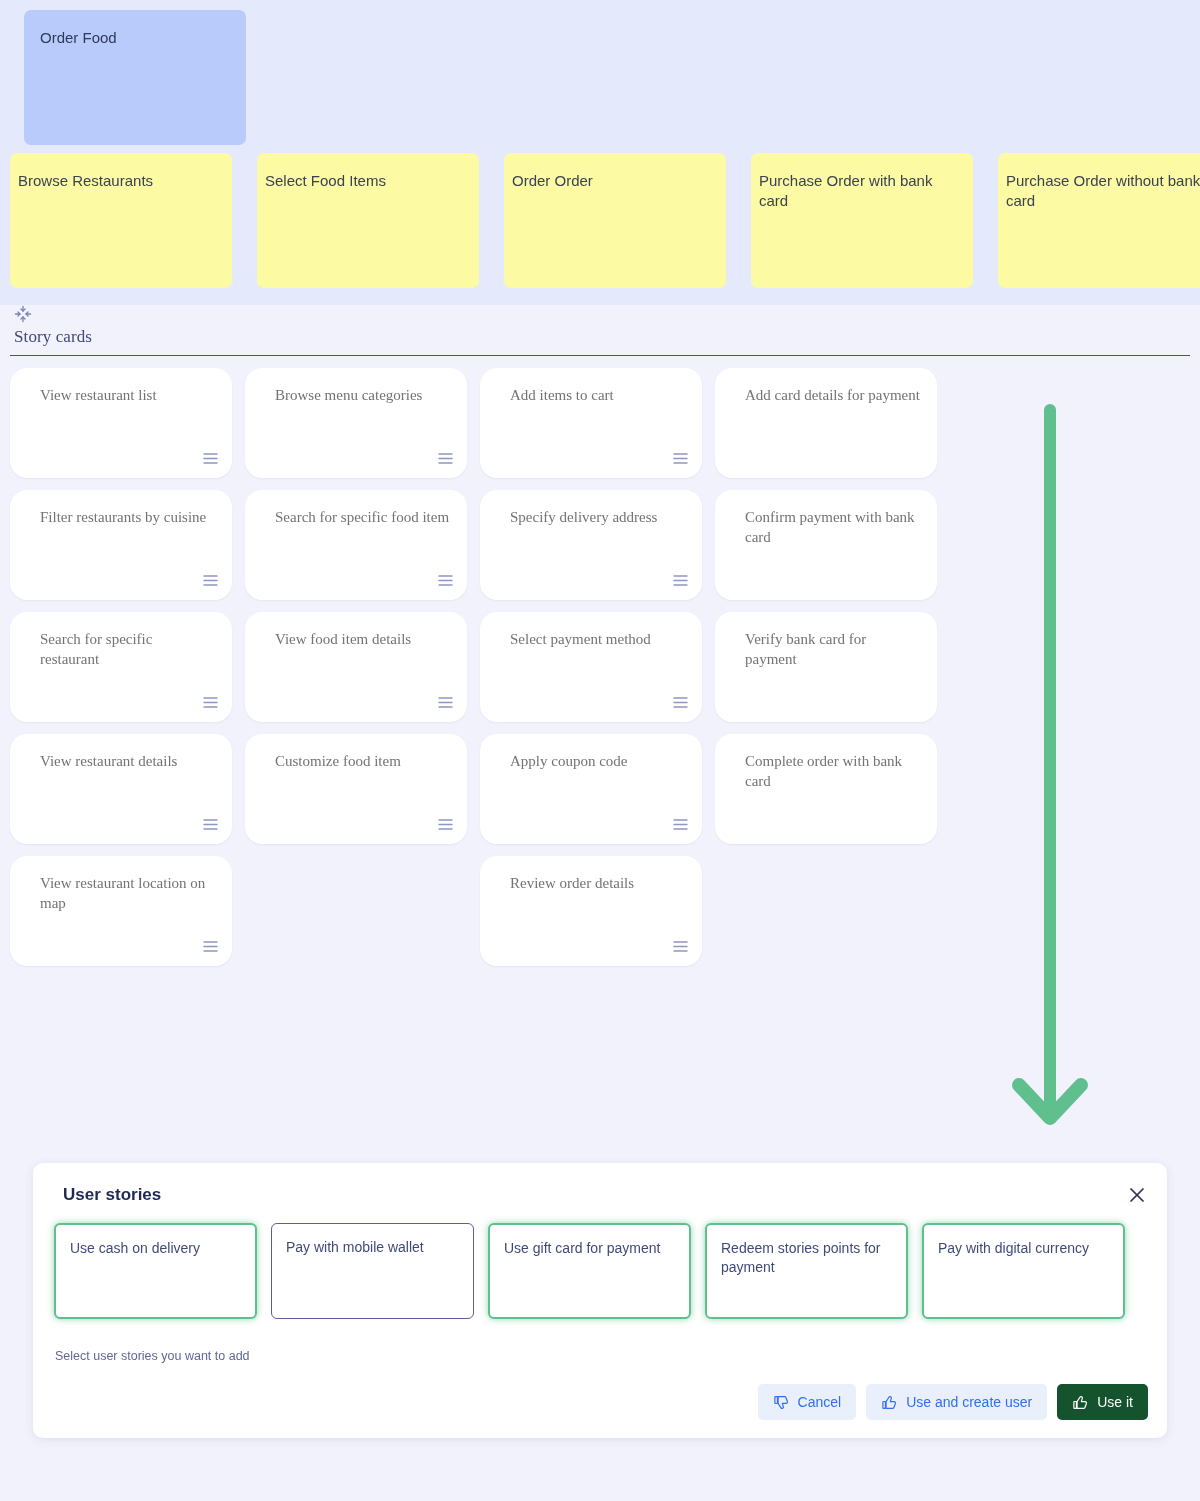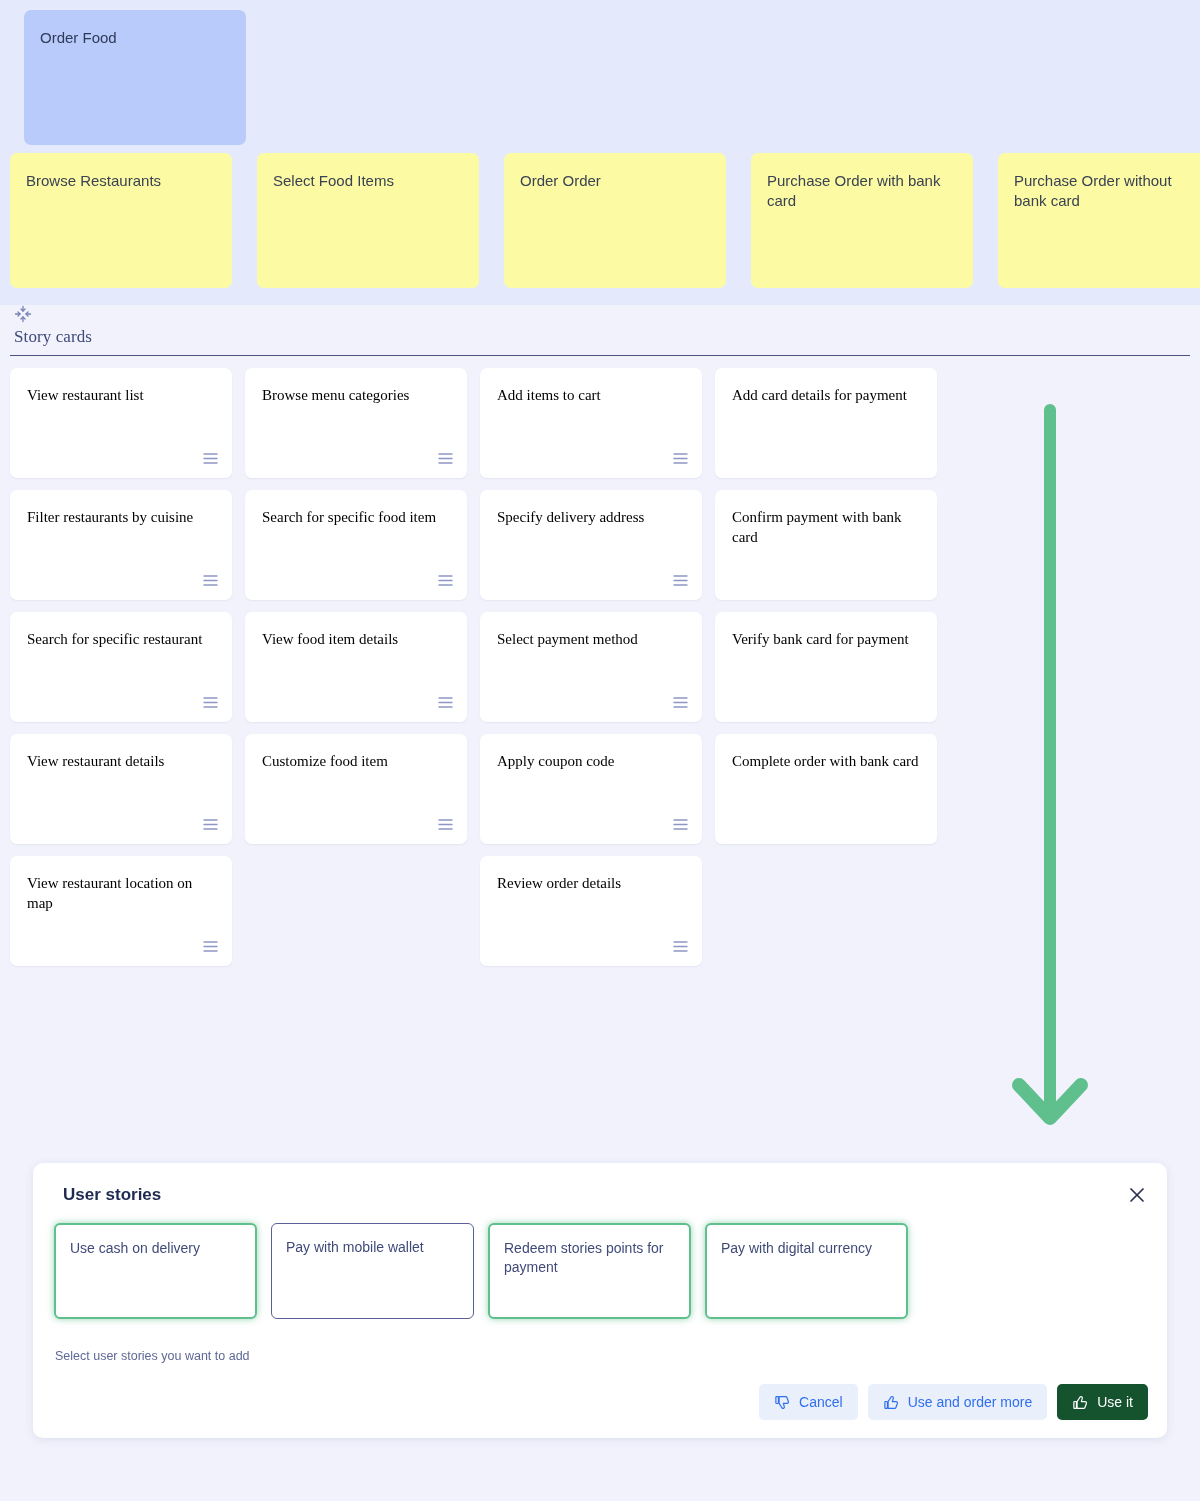--- a/index.html
+++ b/index.html
@@ -52,21 +52,21 @@
     left: 10px; top: 153px;
     display: flex;
     gap: 25px;
   }
 
   .feature-card {
     width: 222px;
     height: 135px;
     background: #fcfba4;
     border-radius: 7px;
-    padding: 18px 16px;
+    padding: 18px 8px;
     color: #3a4253;
     font-size: 15px;
     line-height: 1.35;
   }
 
   
   .stories-section {
     position: absolute;
     left: 0; top: 305px;
     width: 1200px;
@@ -100,23 +100,23 @@
     margin: 12px 10px 0 10px;
     display: grid;
     grid-template-columns: repeat(5, 222px);
     gap: 12px 13px;
   }
 
   .story-card {
     position: relative;
     height: 110px;
     background: #ffffff;
-    border-radius: 7px;
-    padding: 17px 17px 0 17px;
-    color: #000000;
+    border-radius: 17px;
+    padding: 17px 17px 0 30px;
+    color: #737373;
     font-size: 15px;
     line-height: 1.35;
     box-shadow: 0 1px 2px rgba(60,70,120,0.07);
   }
 
   .story-card.empty {
     background: transparent;
     box-shadow: none;
   }
 
@@ -388,20 +388,21 @@
     <div class="dialog-close">
       <svg width="18" height="18" viewBox="0 0 18 18" fill="none" stroke="#2b3濃55" style="stroke:#2b3055" stroke-width="1.7" stroke-linecap="round">
         <line x1="3" y1="3" x2="15" y2="15"></line>
         <line x1="15" y1="3" x2="3" y2="15"></line>
       </svg>
     </div>
 
     <div class="story-options" id="option-list">
         <div class="option-card selected"><span>Use cash on delivery</span></div>
         <div class="option-card unselected"><span>Pay with mobile wallet</span></div>
+        <div class="option-card selected"><span>Use gift card for payment</span></div>
         <div class="option-card selected"><span>Redeem stories points for payment</span></div>
         <div class="option-card selected"><span>Pay with digital currency</span></div>
       </div>
 
     <div class="hint">Select user stories you want to add</div>
 
     <div class="dialog-actions">
 
       <button class="btn btn-ghost">
         <span>
@@ -413,21 +414,21 @@
         <span>Cancel</span>
       </button>
 
       <button class="btn btn-ghost">
         <span>
           <svg width="17" height="17" viewBox="0 0 20 20" fill="none" stroke="#2f6fed" stroke-width="1.4" stroke-linejoin="round" stroke-linecap="round">
             <path d="M6 17 v-8 l3.5 -5.5 a1.6 1.6 0 0 1 2.6 1.7 L11 9 h4.4 a1.6 1.6 0 0 1 1.5 2.1 L15.2 15.9 A1.6 1.6 0 0 1 13.7 17 z"></path>
             <rect x="2.2" y="8.8" width="3" height="8.2" rx="0.8"></rect>
           </svg>
         </span>
-        <span>Use and order more</span>
+        <span>Use and create user</span>
       </button>
 
       <button class="btn btn-primary">
         <span>
           <svg width="17" height="17" viewBox="0 0 20 20" fill="none" stroke="#ffffff" stroke-width="1.4" stroke-linejoin="round" stroke-linecap="round">
             <path d="M6 17 v-8 l3.5 -5.5 a1.6 1.6 0 0 1 2.6 1.7 L11 9 h4.4 a1.6 1.6 0 0 1 1.5 2.1 L15.2 15.9 A1.6 1.6 0 0 1 13.7 17 z"></path>
             <rect x="2.2" y="8.8" width="3" height="8.2" rx="0.8"></rect>
           </svg>
         </span>
         <span>Use it</span>

